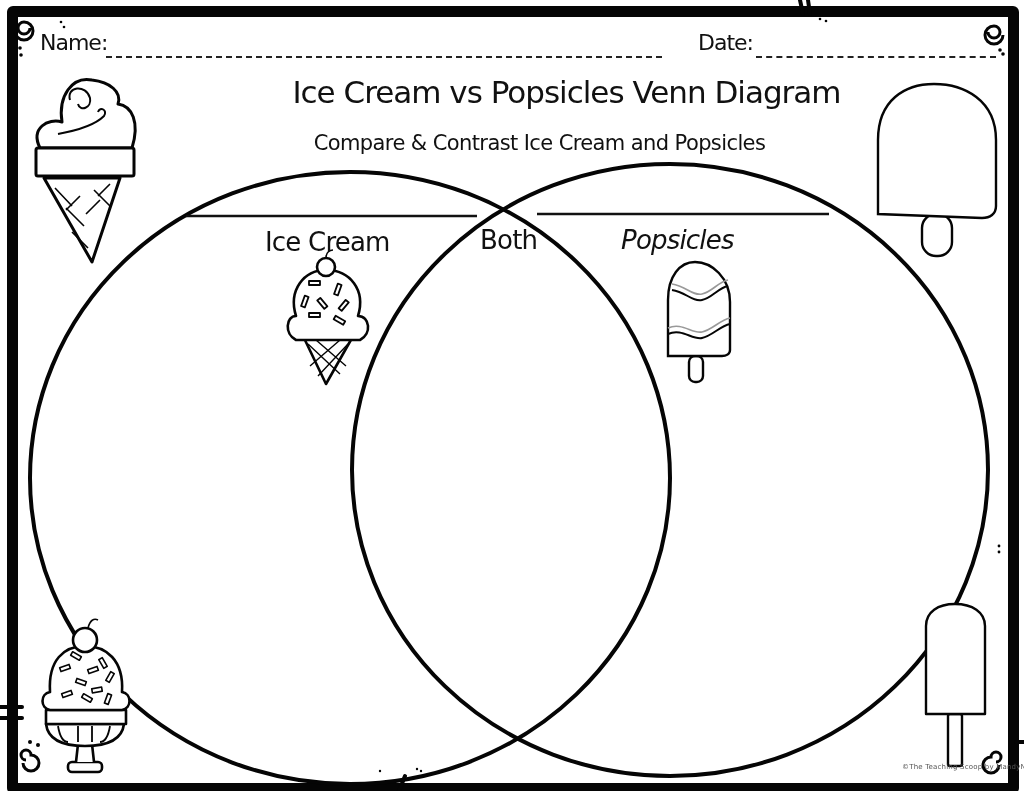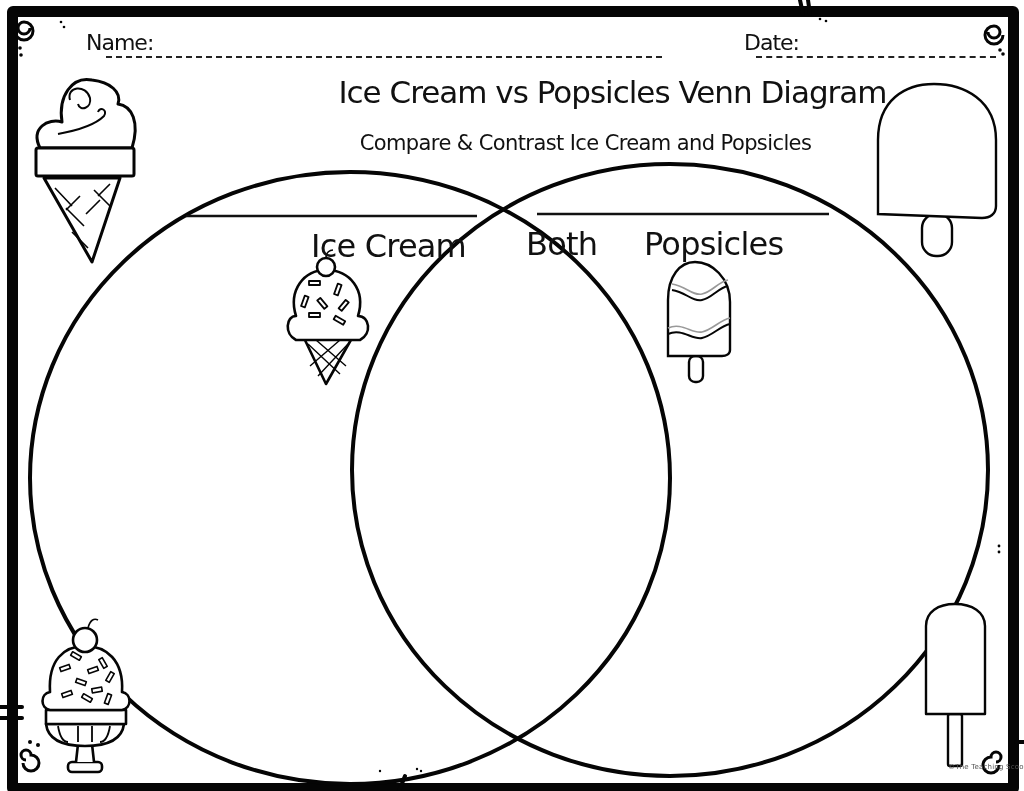--- a/index.html
+++ b/index.html
@@ -1,29 +1,29 @@
 <!DOCTYPE html>
 <html><head>
   <meta charset="utf-8">
   <style>
     html, body { margin: 0; padding: 0; background: #ffffff; }
     body { width: 1024px; height: 791px; position: relative; overflow: hidden; font-family: "DejaVu Sans", sans-serif; color: #111; }
     .page { position: absolute; left: 0; top: 0; width: 1024px; height: 791px; background: #fff; }
     .frame { position: absolute; left: 7px; top: 6px; width: 990px; height: 766px; border: 11px solid #050505; border-radius: 6px; }
-    .txt { position: absolute; white-space: nowrap; color: #111; font-family: "DejaVu Sans", sans-serif; margin-left: 46px; }
+    .txt { position: absolute; white-space: nowrap; color: #111; font-family: "DejaVu Sans", sans-serif; }
     .name-label { left: 40px; top: 30px; font-size: 22px; letter-spacing: -1px; }
     .name-line { position: absolute; left: 106px; top: 56px; width: 556px; border-bottom: 2px dashed #222; }
     .date-label { left: 698px; top: 30px; font-size: 22px; letter-spacing: -1px; text-align: right; }
     .date-line { position: absolute; left: 756px; top: 56px; width: 240px; border-bottom: 2px dashed #222; }
     .title { left: 0; width: 1024px; text-align: center; top: 74px; font-size: 31px; letter-spacing: -1px; padding-left: 109px; box-sizing: border-box; }
     .subtitle { left: 0; width: 1024px; text-align: center; top: 131px; font-size: 21px; letter-spacing: -0.6px; padding-left: 55px; box-sizing: border-box; }
-    .label { font-size: 32px; letter-spacing: -0.8px; }
+    .label { font-size: 26px; letter-spacing: -0.8px; }
     .lbl-ice { left: 265px; top: 227px; }
     .lbl-both { left: 480px; top: 225px; }
-    .lbl-pop { left: 598px; top: 225px; }
+    .lbl-pop { left: 621px; top: 225px; font-style: italic; }
     .credit { left: 902px; top: 763px; font-size: 7px; color: #555; letter-spacing: 0.2px; }
     svg.overlay { position: absolute; left: 0; top: 0; }
   </style>
 </head>
 <body>
 
 <div class="page">
 
   <div class="frame"></div>
 

